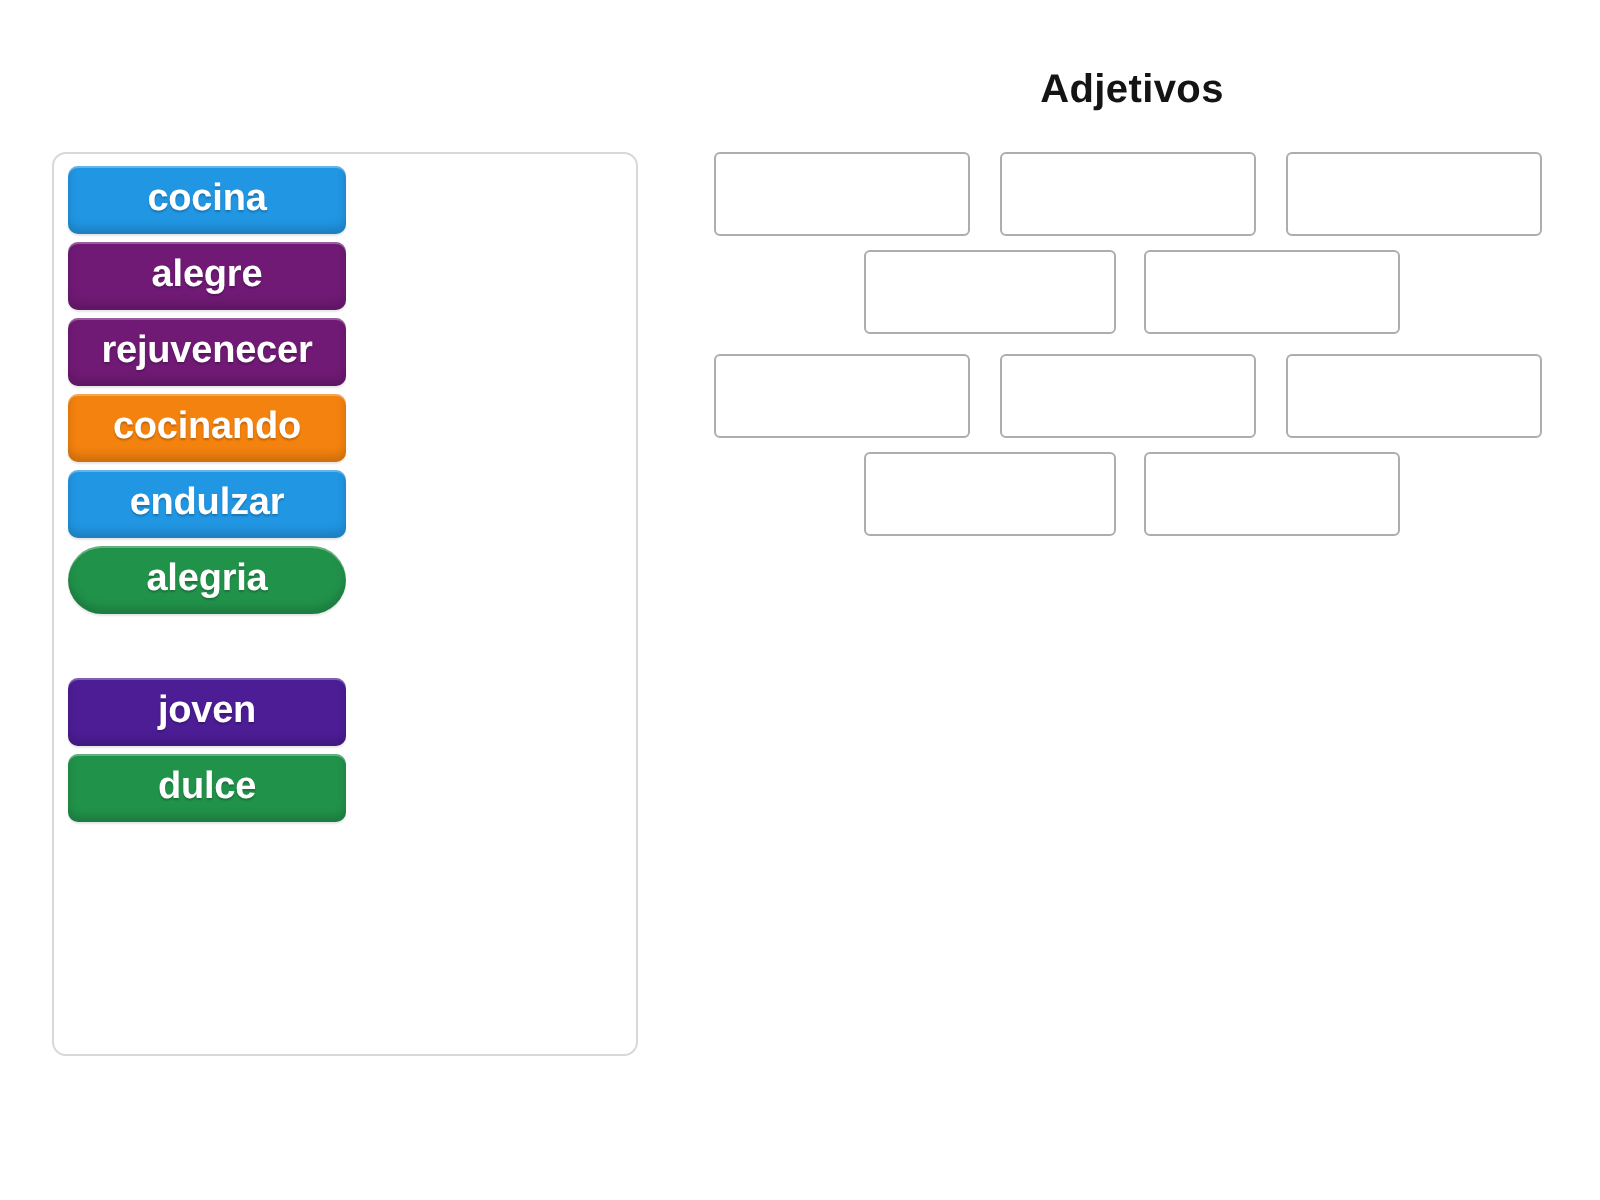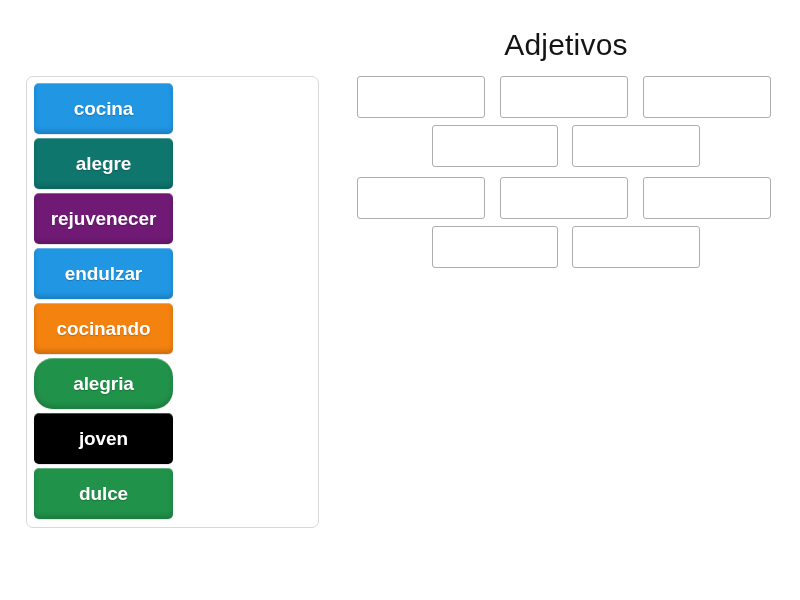--- a/index.html
+++ b/index.html
@@ -29,21 +29,21 @@
     padding: 6px 6px 6px 7px;
   }
   #tile-grid {
     display: flex;
     flex-wrap: wrap;
     align-content: flex-start;
     gap: 4px;
   }
   .tile {
     width: 139px;
-    height: 51px;
+    height: 34px;
     border-radius: 5px;
     display: flex;
     align-items: center;
     justify-content: center;
     color: #ffffff;
     font-size: 19px;
     font-weight: bold;
     letter-spacing: -0.1px;
     text-align: center;
     box-sizing: border-box;
@@ -62,22 +62,22 @@
     position: absolute;
     left: 348px;
     top: 24px;
     width: 436px;
   }
   .category {
     margin-bottom: 6px;
   }
   .category-title {
     text-align: center;
-    font-size: 30px;
-    font-weight: normal;
+    font-size: 20px;
+    font-weight: bold;
     color: #141414;
     line-height: 42px;
     margin: 0;
     padding: 0;
     letter-spacing: 0.2px;
   }
   .slot-rows {
     margin-top: 10px;
   }
   .slot-row {
@@ -99,26 +99,26 @@
   .slot.w3 { width: 128px; }
   .slot.b1 { width: 126px; }
   .slot.b2 { width: 128px; }
 </style>
 </head>
 <body>
 
 <div id="tile-panel">
   <div id="tile-grid">
       <div class="tile" style="background: rgb(33, 150, 227);">cocina</div>
-      <div class="tile" style="background: #0f766e;">alegre</div>
+      <div class="tile" style="background: #701a75;">alegre</div>
       <div class="tile" style="background: #701a75;">rejuvenecer</div>
+      <div class="tile" style="background: rgb(244, 130, 14);">cocinando</div>
       <div class="tile" style="background: rgb(33, 150, 227);">endulzar</div>
-      <div class="tile" style="background: rgb(244, 130, 14);">cocinando</div>
       <div class="tile" style="background: rgb(33, 146, 74); border-radius: 19px;">alegria</div>
-      <div class="tile" style="background: #000000;">joven</div>
+      <div class="tile" style="background: #4c1d95; margin-top: 28px;">joven</div>
       <div class="tile" style="background: rgb(33, 146, 74);">dulce</div>
     </div>
 </div>
 
 <div id="categories">
     <div class="category">
       <div class="category-title">Adjetivos</div>
       <div class="slot-rows">
         <div class="slot-row row-a">
           <div class="slot w1"></div>

